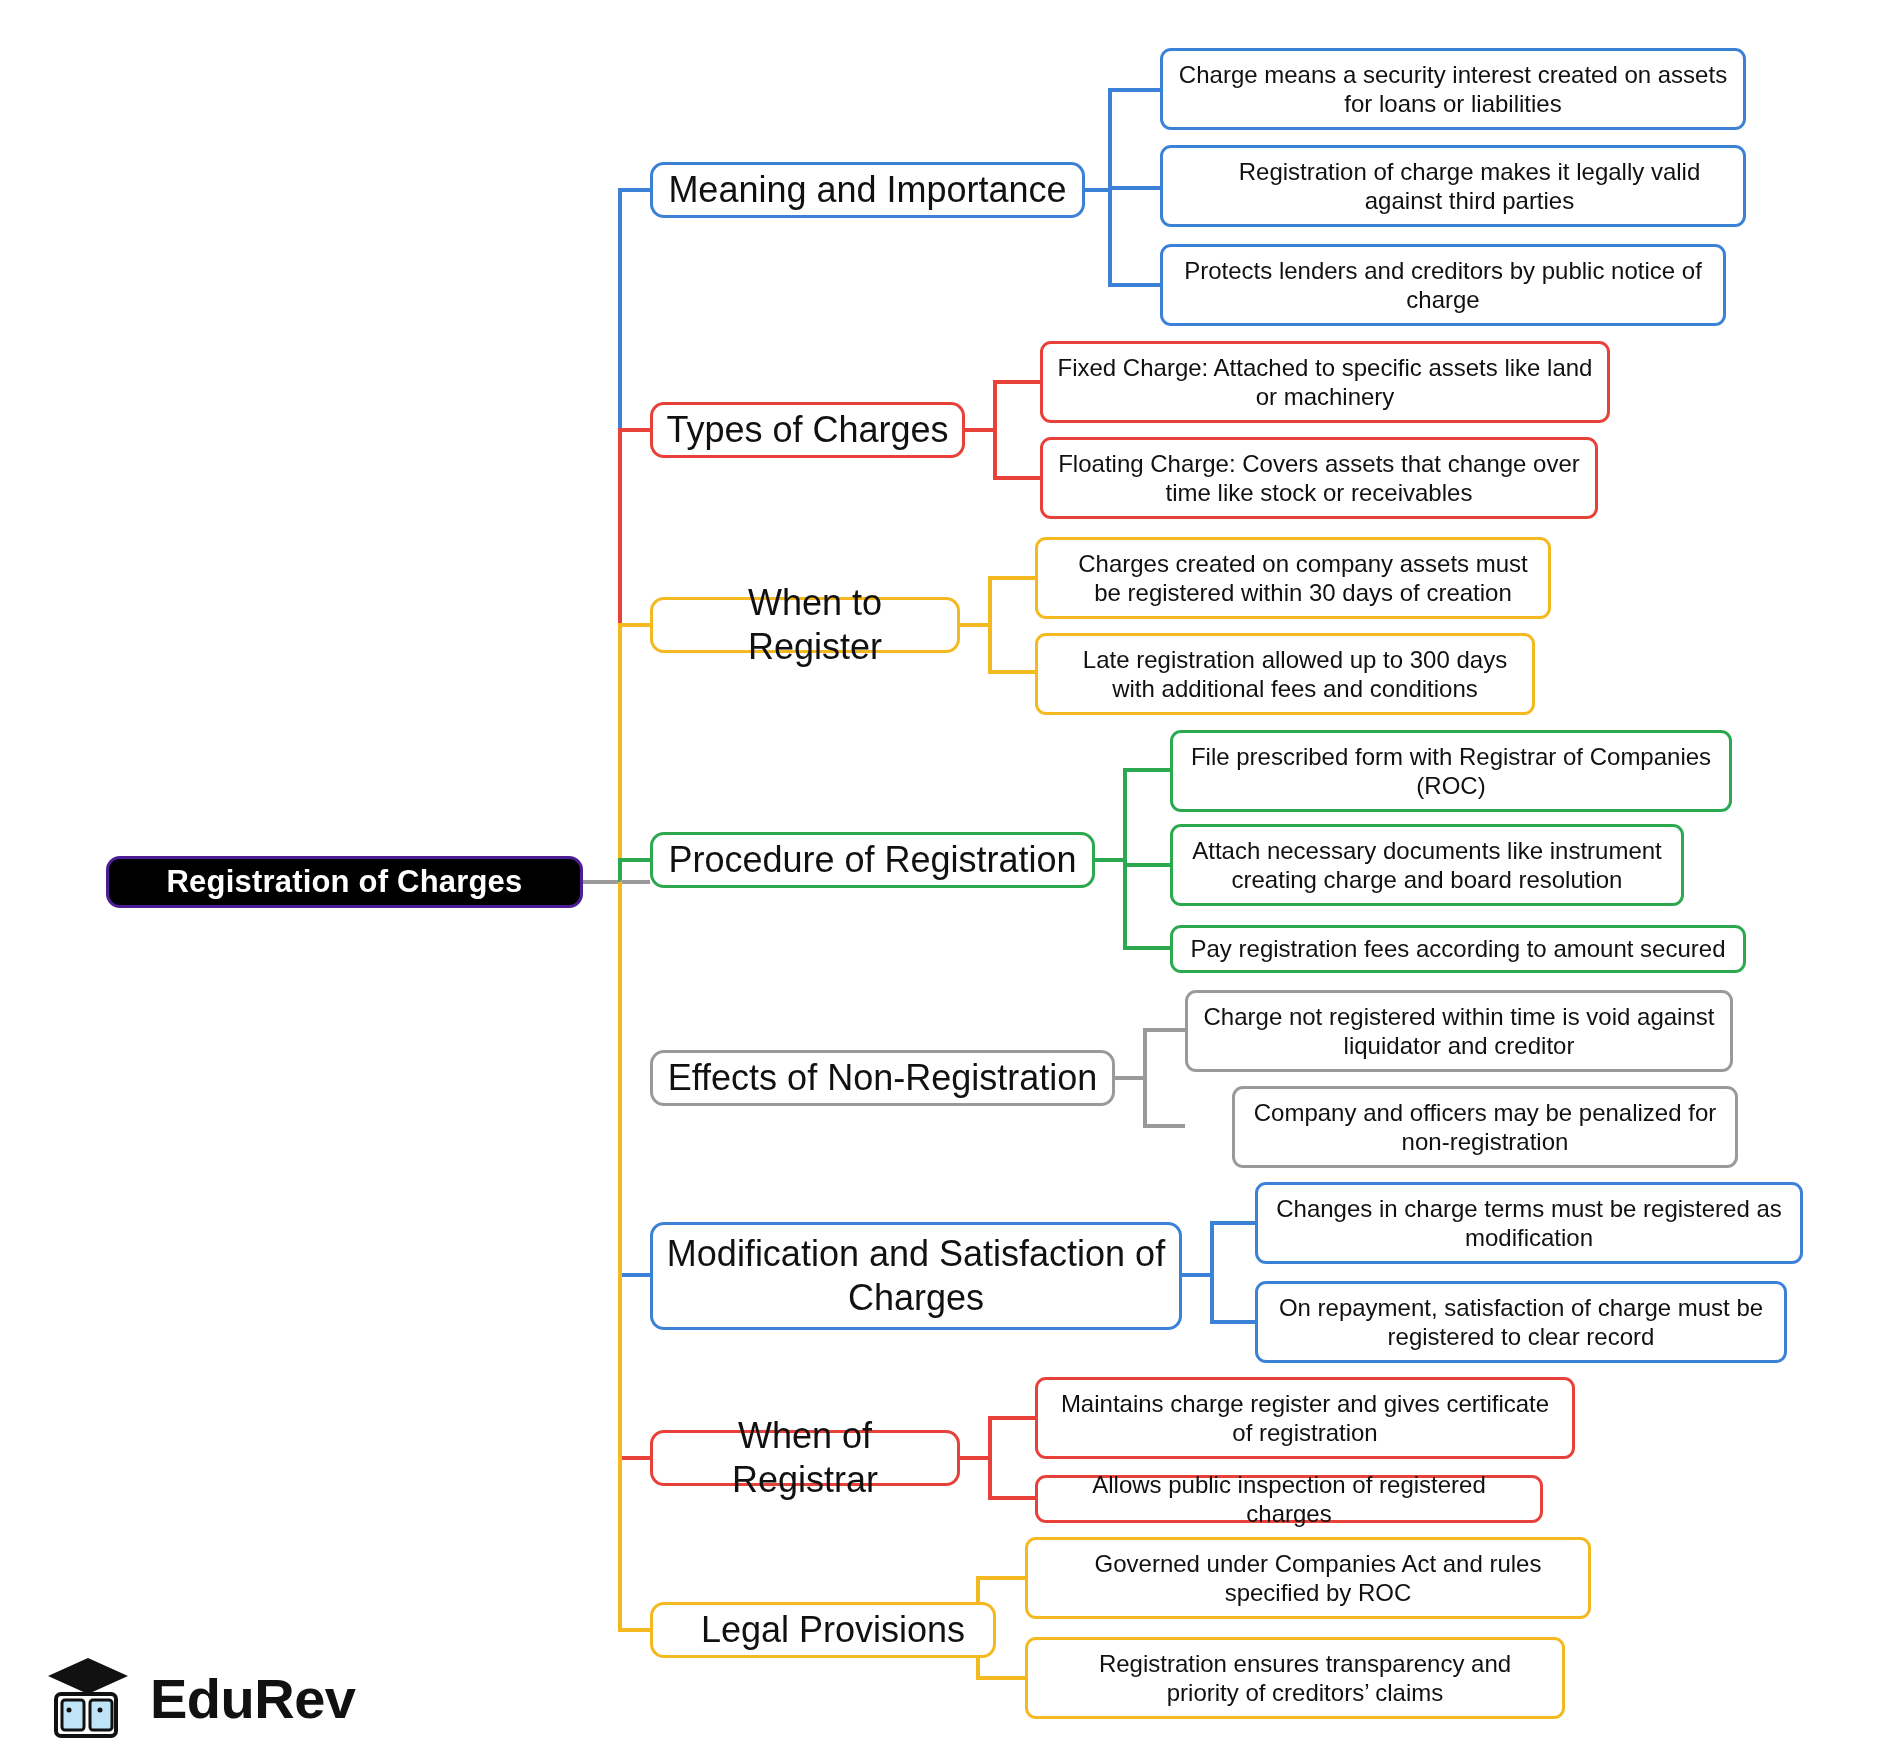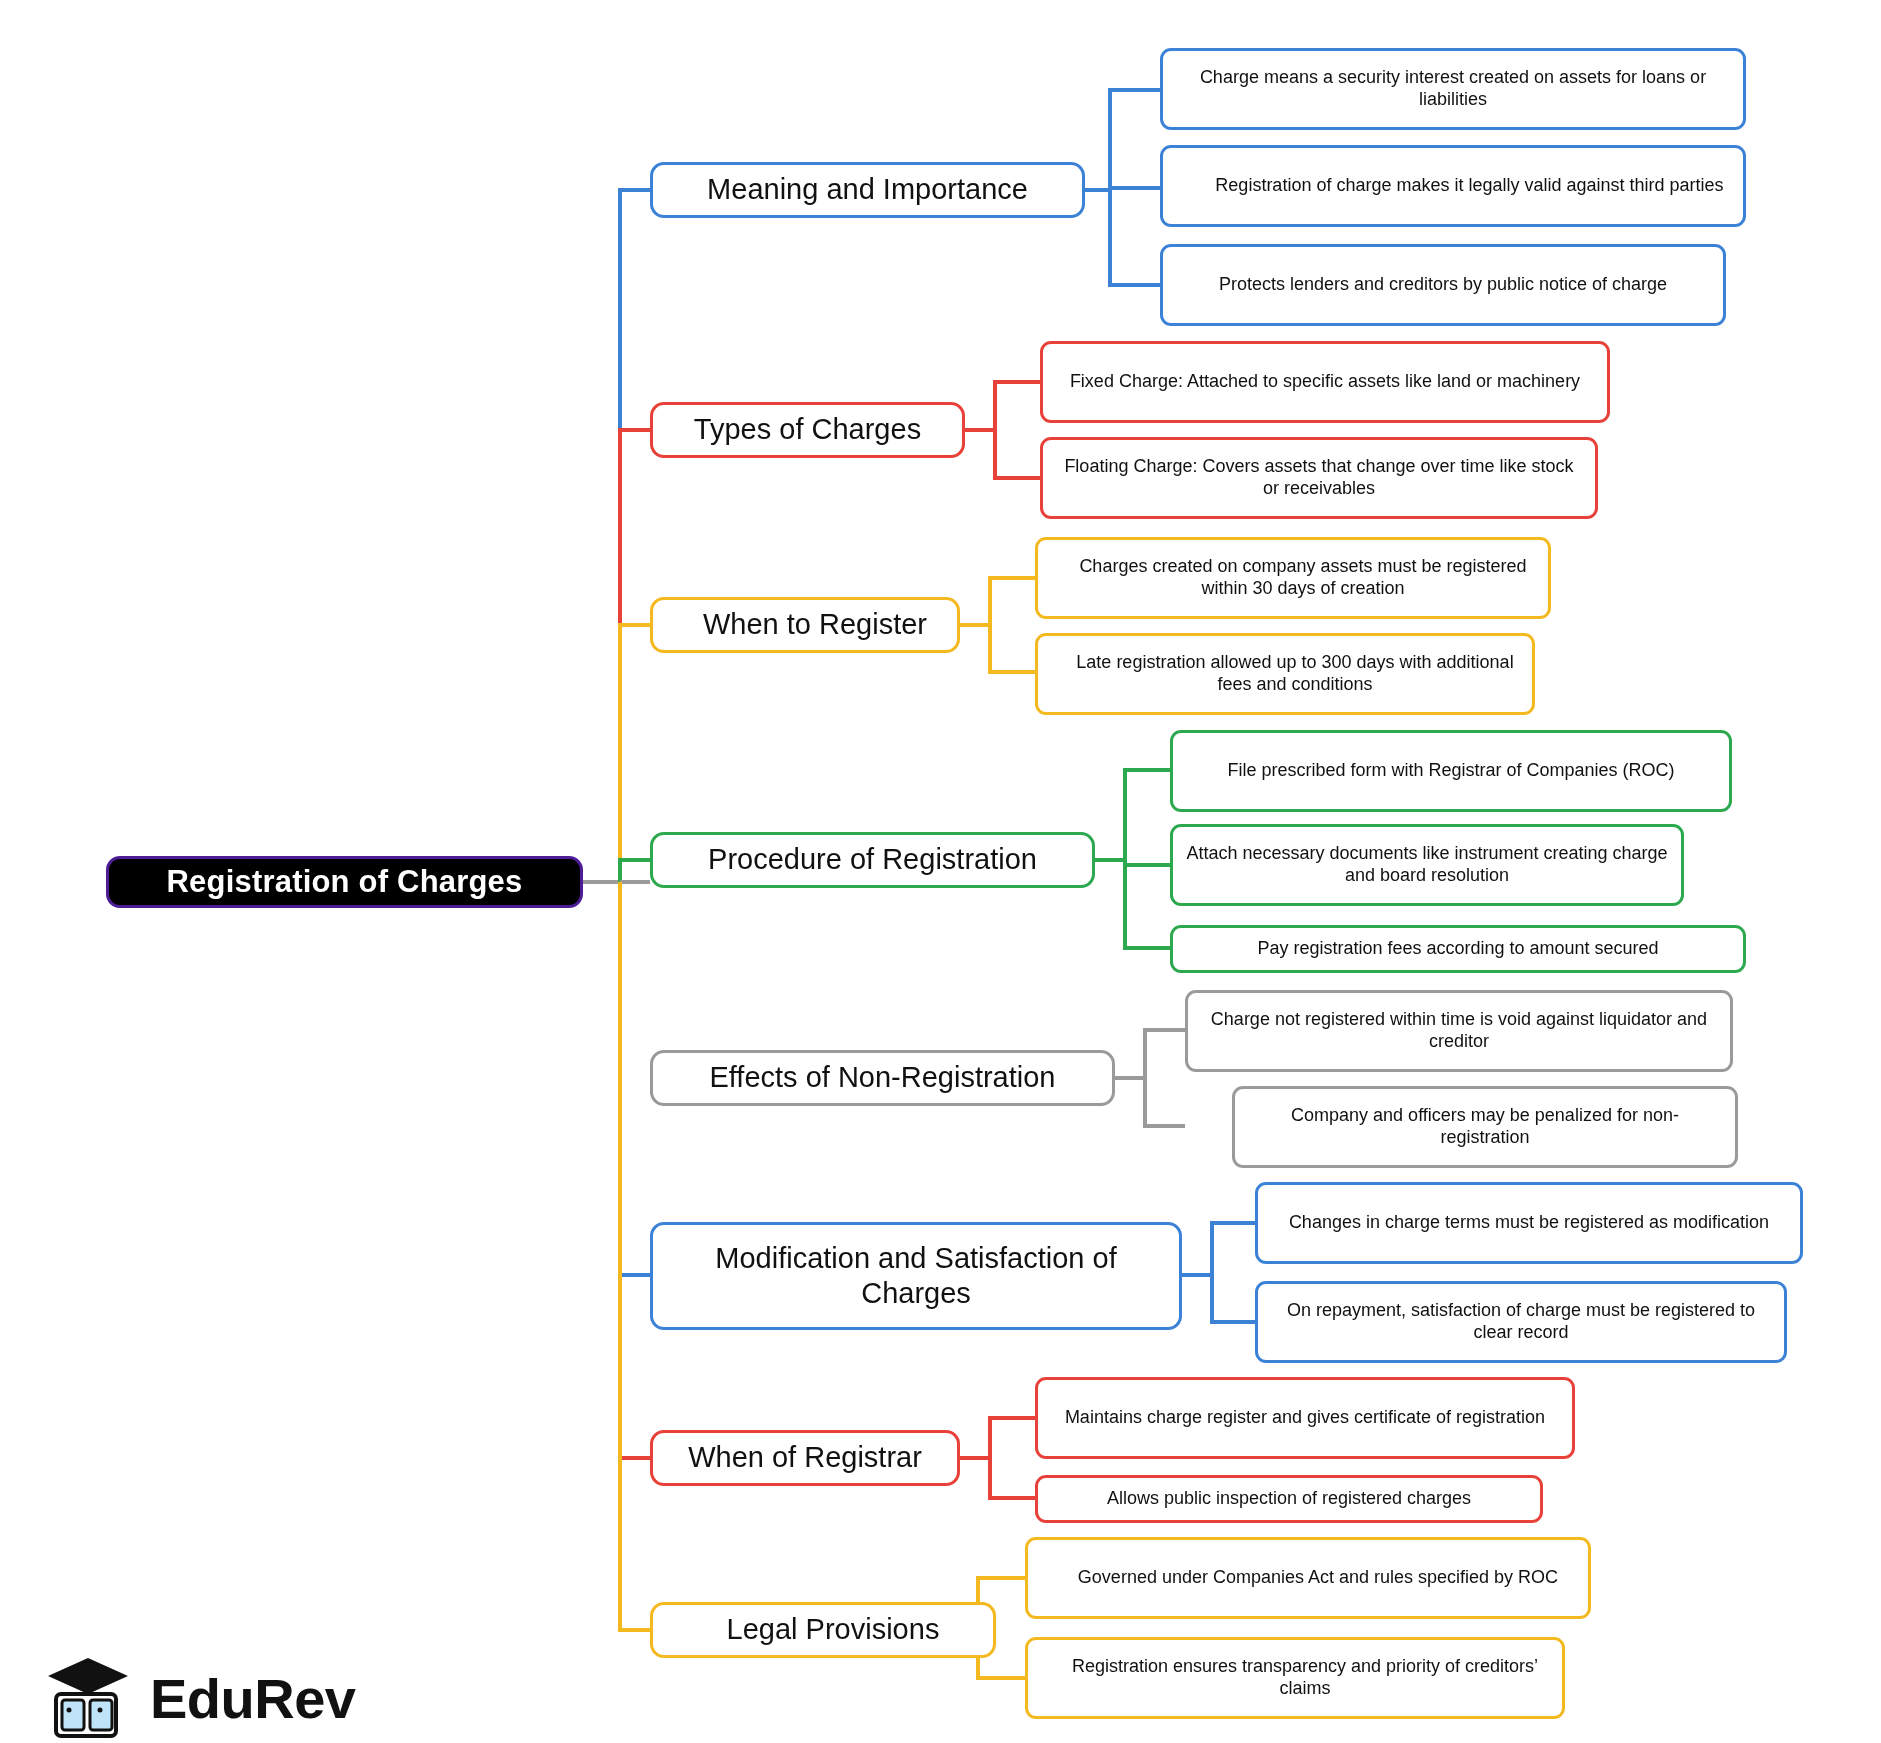--- a/index.html
+++ b/index.html
@@ -42,26 +42,26 @@
   .root {
     background: #000000;
     color: #ffffff;
     border: 3px solid #4c1d95;
     border-radius: 14px;
     font-weight: bold;
     font-size: 31px;
     letter-spacing: 0.2px;
   }
   .branch {
-    font-size: 29px;
+    font-size: 36px;
     color: #111111;
     border-radius: 14px;
   }
   .leaf {
-    font-size: 18px;
+    font-size: 24px;
     color: #111111;
     border-width: 3px;
     border-radius: 11px;
   }
   .c-blue   { border-color: #3b82d6; }
   .c-red    { border-color: #e8413a; }
   .c-yellow { border-color: #f5b920; padding-left: 32px; }
   .c-green  { border-color: #2ca94f; }
   .c-gray   { border-color: #9a9a9a; }
 

